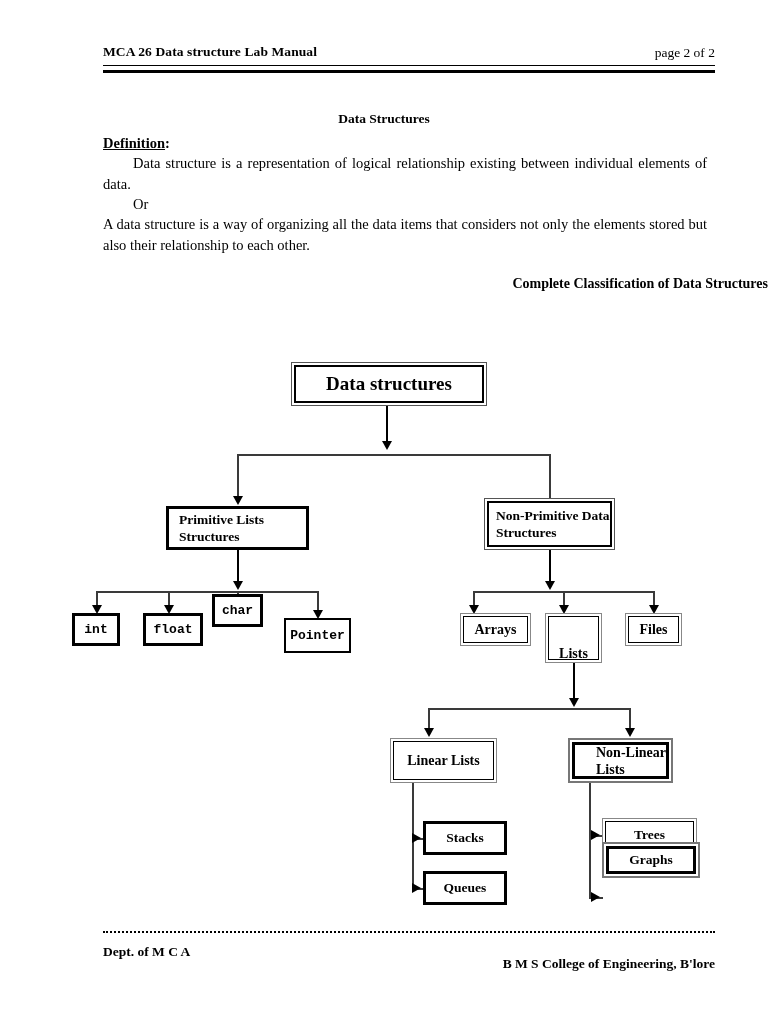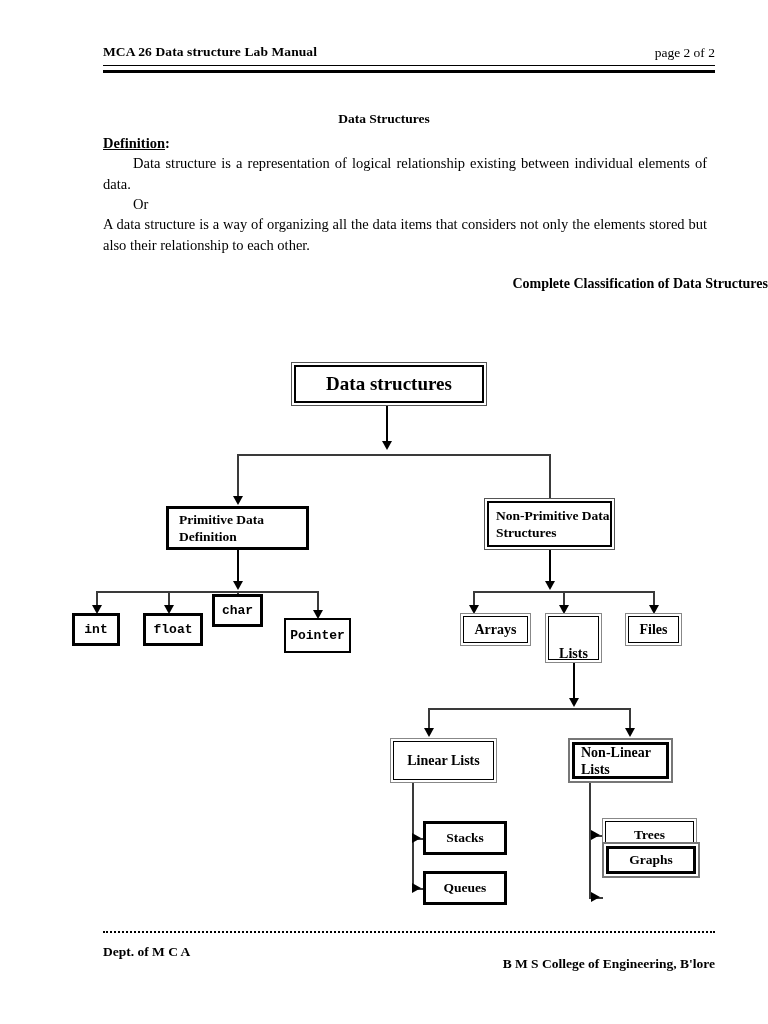--- a/index.html
+++ b/index.html
@@ -132,21 +132,21 @@
 
     <div class="ln ln-v" style="left:386px;top:406px;height:38px;"></div>
     <div class="arrow-d" style="left:382px;top:441px;"></div>
 
     <div class="ln ln-h ln-g" style="left:237px;top:454px;width:313px;"></div>
     <div class="ln ln-v ln-g" style="left:237px;top:454px;height:44px;"></div>
     <div class="arrow-d" style="left:233px;top:496px;"></div>
     <div class="ln ln-v ln-g" style="left:549px;top:454px;height:44px;"></div>
 
     <div class="node bd-thick leftal" style="left:166px;top:506px;width:143px;height:44px;font-size:13.5px;padding-left:10px;line-height:17px;">
-      <span>Primitive Data Definition</span>
+      <span>Primitive Lists Structures</span>
     </div>
 
     <div class="node bd-dbl-thin leftal" style="left:484px;top:498px;width:131px;height:52px;font-size:13.5px;padding-left:11px;line-height:17px;">
       <span>Non-Primitive Data Structures</span>
     </div>
 
     <div class="ln ln-v" style="left:237px;top:550px;height:37px;"></div>
     <div class="arrow-d" style="left:233px;top:581px;"></div>
     <div class="ln ln-h ln-g" style="left:96px;top:591px;width:222px;"></div>
     <div class="ln ln-v ln-g" style="left:96px;top:591px;height:17px;"></div>
@@ -195,21 +195,21 @@
     <div class="arrow-d" style="left:569px;top:698px;"></div>
     <div class="ln ln-h ln-g" style="left:428px;top:708px;width:202px;"></div>
     <div class="ln ln-v ln-g" style="left:428px;top:708px;height:23px;"></div>
     <div class="arrow-d" style="left:424px;top:728px;"></div>
     <div class="ln ln-v ln-g" style="left:629px;top:708px;height:23px;"></div>
     <div class="arrow-d" style="left:625px;top:728px;"></div>
 
     <div class="node bd-dbl-light center" style="left:390px;top:738px;width:107px;height:45px;font-size:14px;">
       <span>Linear Lists</span>
     </div>
-    <div class="node bd-dbl-thick leftal" style="left:568px;top:738px;width:105px;height:45px;font-size:14px;padding-left:11px;line-height:17px;">
+    <div class="node bd-dbl-thick leftal" style="left:568px;top:738px;width:105px;height:45px;font-size:14px;padding-left:26px;line-height:17px;">
       <span>Non-Linear Lists</span>
     </div>
 
     <div class="ln ln-v ln-g" style="left:412px;top:783px;height:106px;"></div>
     <div class="ln ln-h ln-g" style="left:412px;top:838px;width:12px;"></div>
     <div class="arrow-r" style="left:412px;top:833px;"></div>
     <div class="ln ln-h ln-g" style="left:412px;top:888px;width:12px;"></div>
     <div class="arrow-r" style="left:412px;top:883px;"></div>
 
     <div class="node bd-thick center" style="left:423px;top:821px;width:84px;height:34px;font-size:13.5px;">

